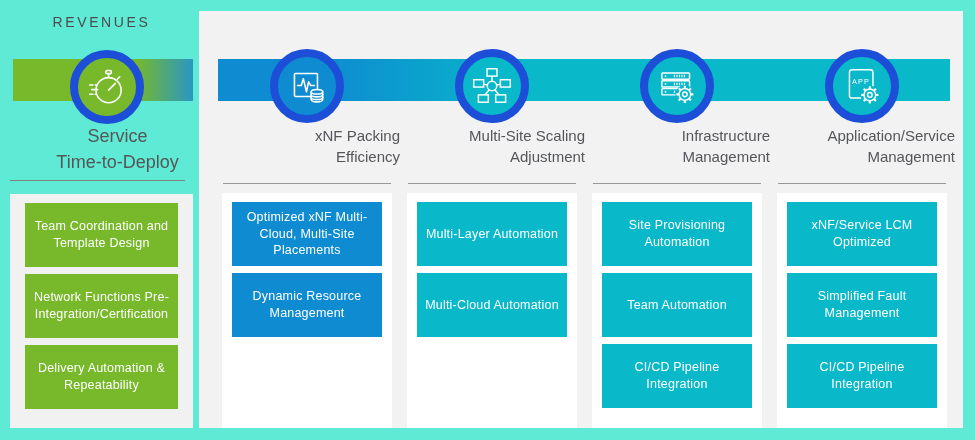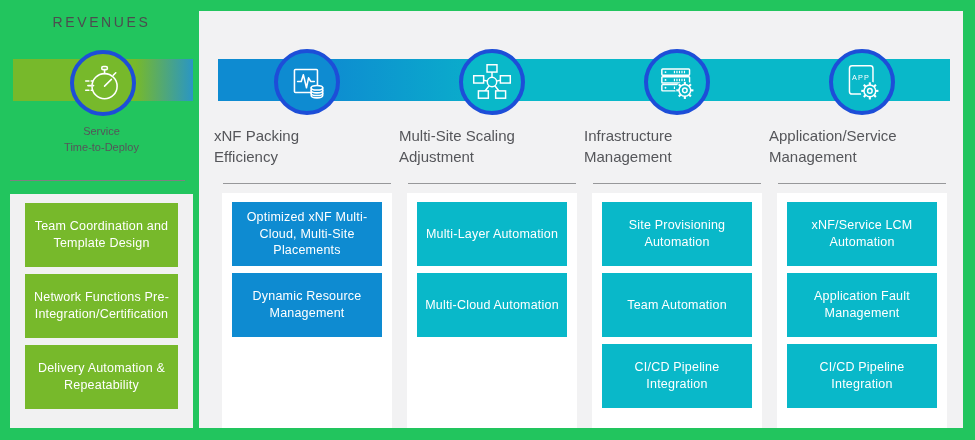--- a/index.html
+++ b/index.html
@@ -1,17 +1,17 @@
 <!DOCTYPE html>
 <html><head>
 <meta charset="utf-8">
 <style>
   html,body{margin:0;padding:0;background:#ffffff;}
   .stage{
-    position:relative;width:975px;height:440px;background:#22c55e;
+    position:relative;width:975px;height:440px;background:#5eead4;
     font-family:"Liberation Sans",sans-serif;overflow:hidden;
   }
   .section-title{
     position:absolute;top:14px;text-align:center;
     font-size:14px;font-weight:500;letter-spacing:2.6px;color:#4c4d4f;
   }
   
   .right-panel{position:absolute;left:199px;top:11px;width:764px;height:417px;background:#f2f2f3;}
   .left-bottom-panel{
     position:absolute;left:10px;top:194px;width:183px;height:234px;background:#f1f1f2;
@@ -22,43 +22,43 @@
   .band-left{
     left:13px;width:180px;
     background:linear-gradient(90deg,#77b92b 0%,#77b92b 68%,#2a96c4 100%);
   }
   .band-right{
     left:218px;width:732px;
     background:linear-gradient(90deg,#0e8bd1 0%,#0e8bd1 14%,#09b8c9 42%,#09b8c9 100%);
   }
   
   .badge{
-    width:58px;height:58px;border-radius:50%;border:4px solid #1d4ed8;
+    width:58px;height:58px;border-radius:50%;border:8px solid #1d4ed8;
     display:flex;align-items:center;justify-content:center;flex:0 0 auto;
   }
   .badge.green{background:#77b92b;}
   .badge.blue{background:#0e8bd1;}
   .badge.cyan{background:#09b8c9;}
   .badge svg{display:block;}
   
   .left-badge{position:absolute;left:70px;top:50px;}
   .left-category{
-    position:absolute;left:0;top:124px;width:203px;text-align:center;
-    font-size:11px;line-height:1.42;color:#55565a;white-space:pre-line;
+    position:absolute;left:16px;top:124px;width:203px;text-align:center;
+    font-size:18px;line-height:1.42;color:#55565a;white-space:pre-line;
   }
   .left-divider{position:absolute;left:10px;top:180px;width:175px;border-top:1px solid #7f8082;}
   
   .columns{
     position:absolute;left:222px;top:49px;width:725px;height:379px;
     display:flex;gap:15px;
   }
   .col{position:relative;width:170px;height:379px;flex:0 0 auto;}
   .col .badge{position:absolute;left:50%;top:0;transform:translateX(-50%);}
   .col-heading{
-    position:absolute;left:-8px;right:-8px;top:76px;text-align:left;
+    position:absolute;left:-8px;right:-8px;top:76px;text-align:right;
     font-size:15px;line-height:1.42;color:#55565a;white-space:pre-line;
   }
   .col-divider{position:absolute;left:1px;right:1px;top:134px;border-top:1px solid #97989a;}
   .white-panel{
     position:absolute;left:0;right:0;top:144px;height:235px;background:#ffffff;
     box-sizing:border-box;padding:9px 10px;display:flex;flex-direction:column;gap:7px;
   }
   
   .box{
     height:64px;flex:0 0 auto;display:flex;align-items:center;justify-content:center;
@@ -203,20 +203,20 @@
             <line x1="25.54" y1="26.54" x2="23.7" y2="24.7"></line>
             <line x1="29.5" y1="24.9" x2="29.5" y2="22.3"></line>
             <line x1="33.46" y1="26.54" x2="35.3" y2="24.7"></line>
           </g>
         </svg>
       </div>
       <div class="col-heading">Application/Service
 Management</div>
       <div class="col-divider"></div>
       <div class="white-panel">
-        <div class="box cyan">xNF/Service LCM Automation</div>
-        <div class="box cyan">Application Fault Management</div>
+        <div class="box cyan">xNF/Service LCM Optimized</div>
+        <div class="box cyan">Simplified Fault Management</div>
         <div class="box cyan">CI/CD Pipeline Integration</div>
       </div>
     </div>
 
   </div>
 </div>
 
 </body></html>

